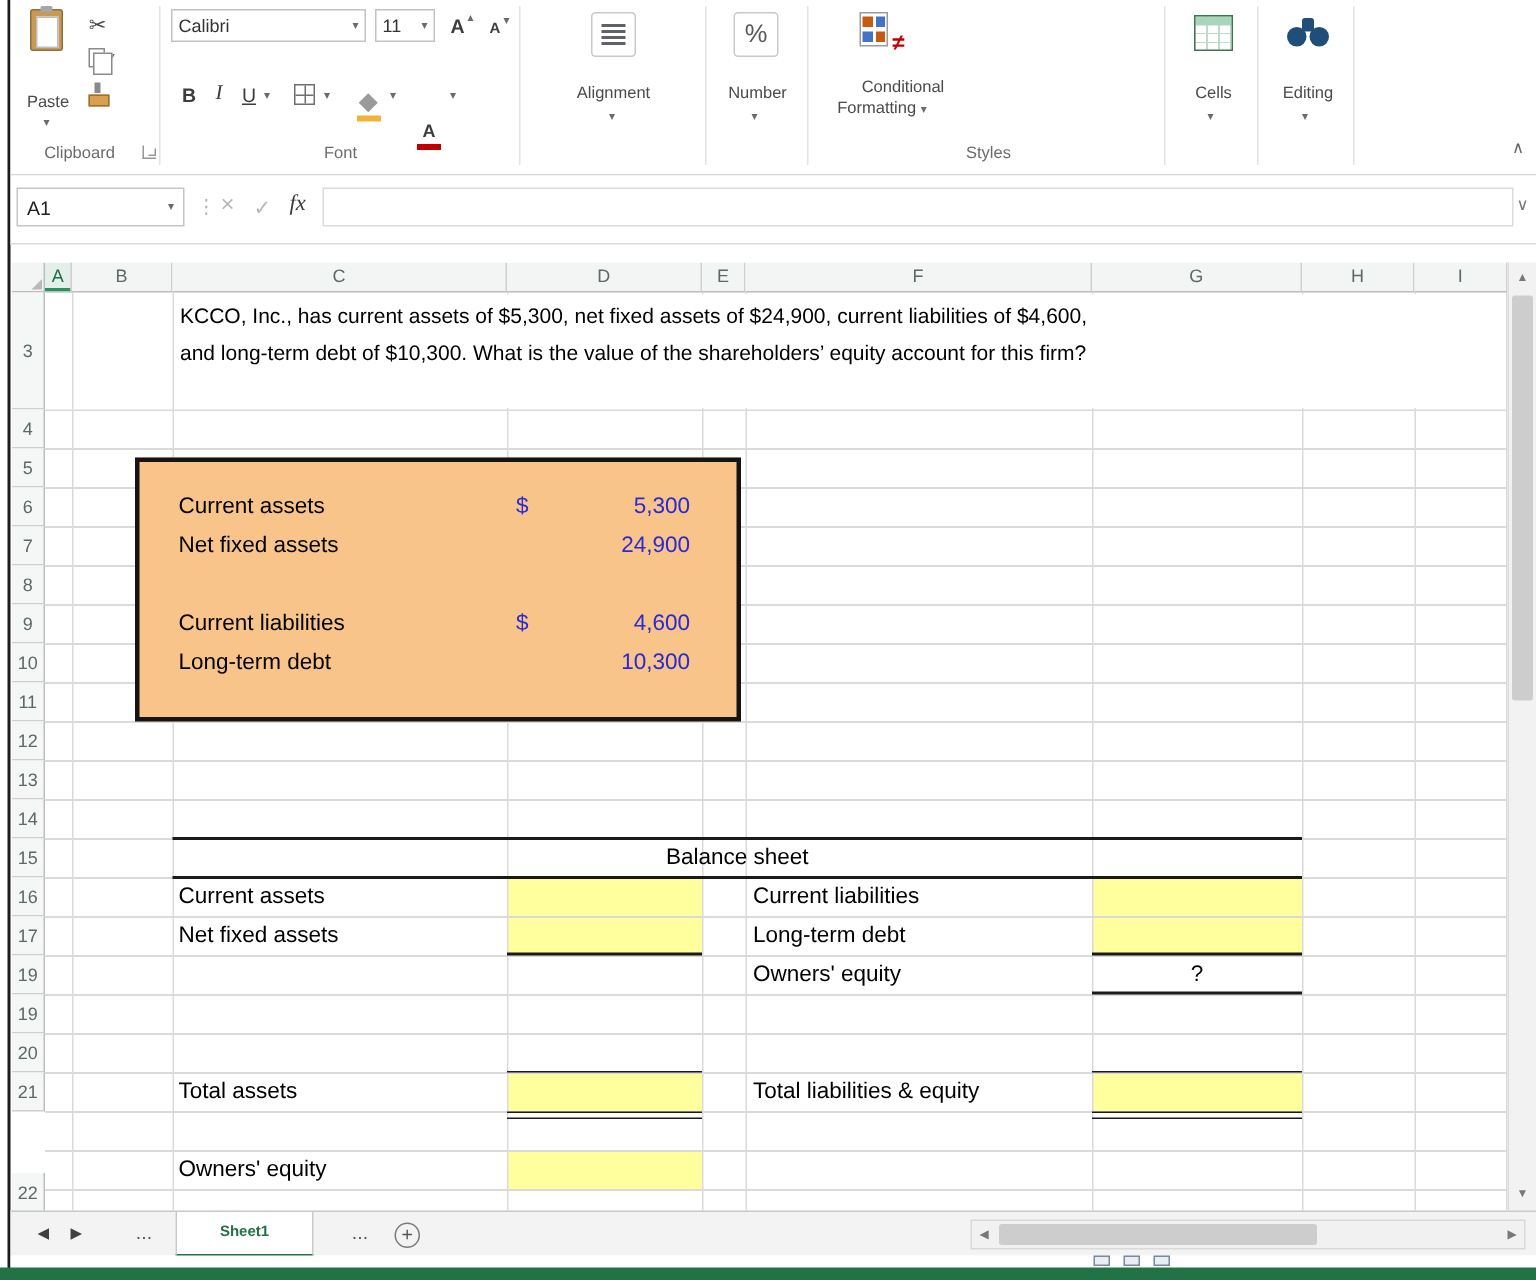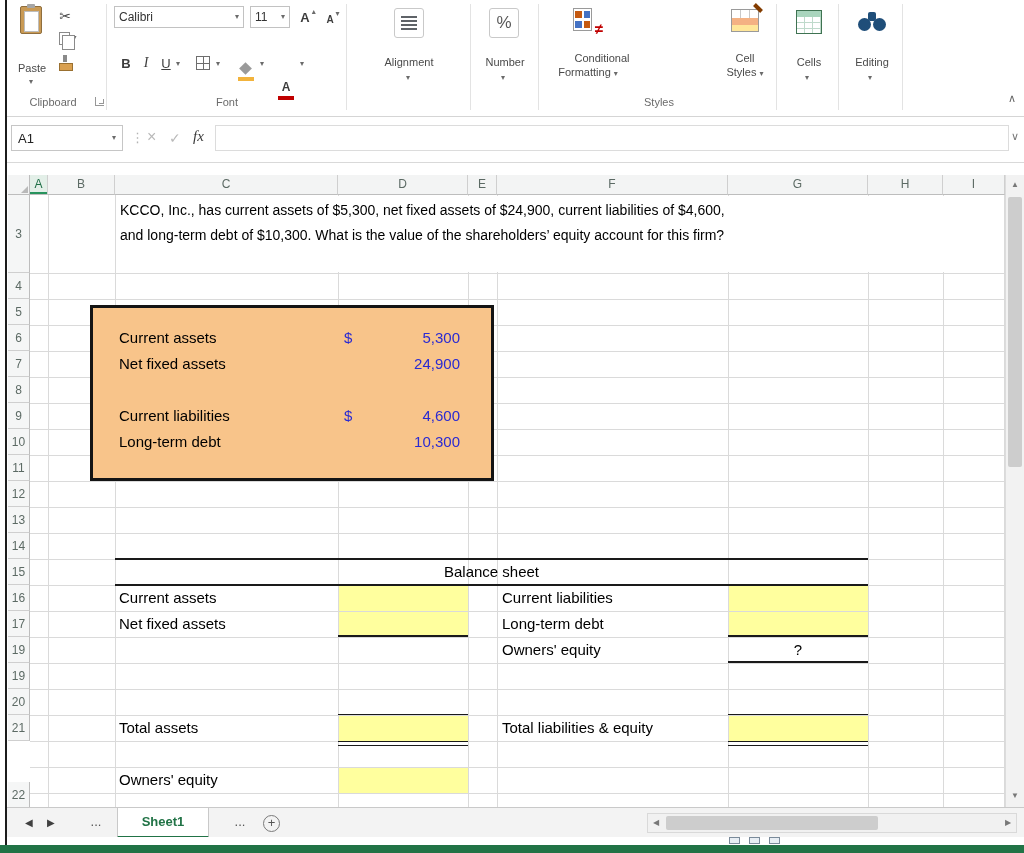--- a/index.html
+++ b/index.html
@@ -110,21 +110,21 @@
   .qmark{font-size:15px;height:26px;line-height:26px;text-align:center;z-index:4}
 
   
   .vscroll{left:1005px;top:175px;width:19px;height:632px;background:#f2f2f2;border-left:1px solid #dcdcdc}
   .sbtn{color:#787878;font-size:8px;text-align:center;line-height:16px}
   .thumb{background:#cdcdcd;border-radius:2px}
   .tabbar{left:7px;top:807px;width:1017px;height:30px;background:#f3f3f3;border-top:1px solid #c9c9c9}
   .navarrow{font-size:10px;color:#404040;line-height:12px}
   .ell{font-size:13px;color:#555;text-align:center;line-height:24px}
   .sheettab{background:#fff;border-left:1px solid #c9c9c9;border-right:1px solid #c9c9c9;
-            border-bottom:2px solid #217346;text-align:center;font-size:13px;font-weight:bold;
+            border-bottom:2px solid #217346;text-align:center;font-size:10px;font-weight:bold;
             color:#217346;line-height:27px}
   .addbtn{width:17px;height:17px;border:1px solid #7a7a7a;border-radius:50%;color:#555;
           font-size:13px;line-height:14px;text-align:center}
   .hscroll{background:#f1f1f1;border:1px solid #d9d9d9}
   .statusstrip{left:7px;top:837px;width:1017px;height:8px;background:#fff}
   .viewicon{width:11px;height:7px;border:1px solid #7a8a9a;background:#e8eef4}
   .greenbar{left:0;top:845px;width:1024px;height:8px;background:#217346}
   .winborder{left:5px;top:0;width:2px;height:853px;background:#1c1c1c}
 </style>
 </head>
@@ -209,28 +209,20 @@
     <div class="abs vsep" style="left:531px"></div>
 
     <div class="abs" style="left:535px;top:2px;width:92px;height:92px">
       <div class="abs cf-icon" style="left:31px;top:4px">
         <span class="cells"></span>
         <span class="neq">≠</span>
       </div>
       <div class="abs bl" style="left:14px;top:50px">Conditional</div>
       <div class="abs bl" style="left:0;top:64px">
         <span>Formatting</span>
-        <span class="caret">▾</span>
-      </div>
-    </div>
-    <div class="abs" style="left:707px;top:2px;width:62px;height:92px">
-      <div class="abs cs-icon" style="left:17px;top:7px"></div>
-      <div class="abs bl" style="left:0;top:50px">Cell</div>
-      <div class="abs bl" style="left:0;top:64px">
-        <span>Styles</span>
         <span class="caret">▾</span>
       </div>
     </div>
     <div class="abs grp-label" style="left:533px;top:95px;width:238px">Styles</div>
     <div class="abs vsep" style="left:769px"></div>
 
     <div class="abs" style="left:771px;top:2px;width:62px;height:92px">
       <div class="abs cells-icon" style="left:18px;top:8px"></div>
       <div class="abs bl" style="left:0;top:54px">Cells</div>
       <div class="abs caret" style="left:27px;top:72px">▾</div>

